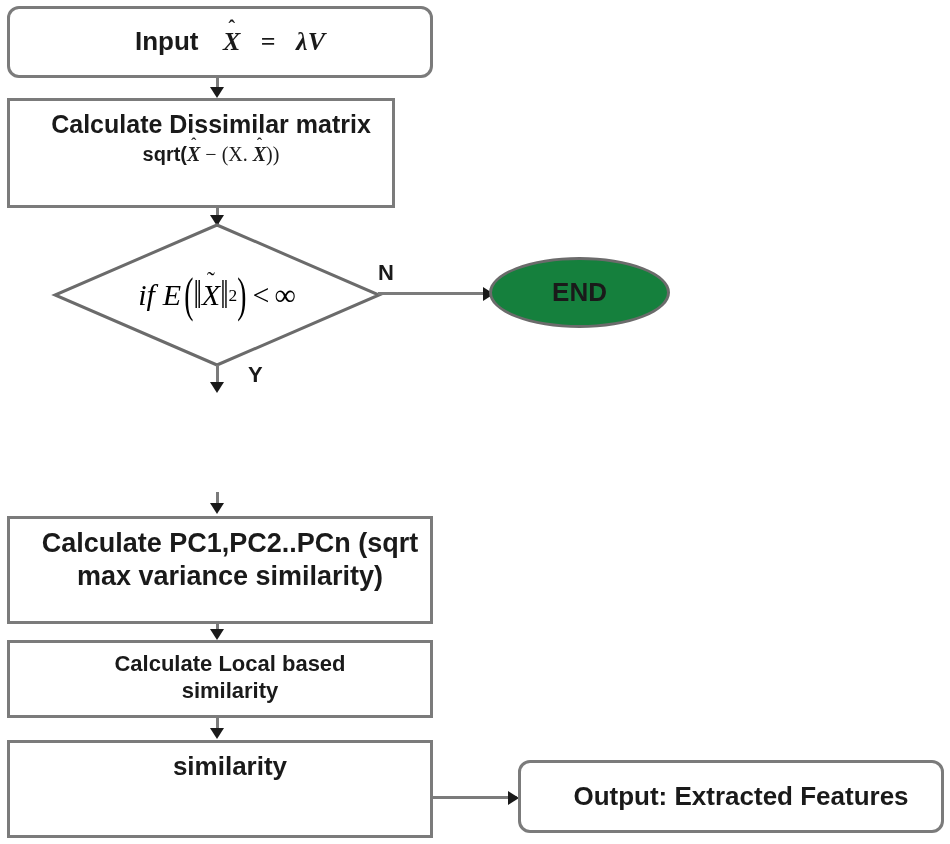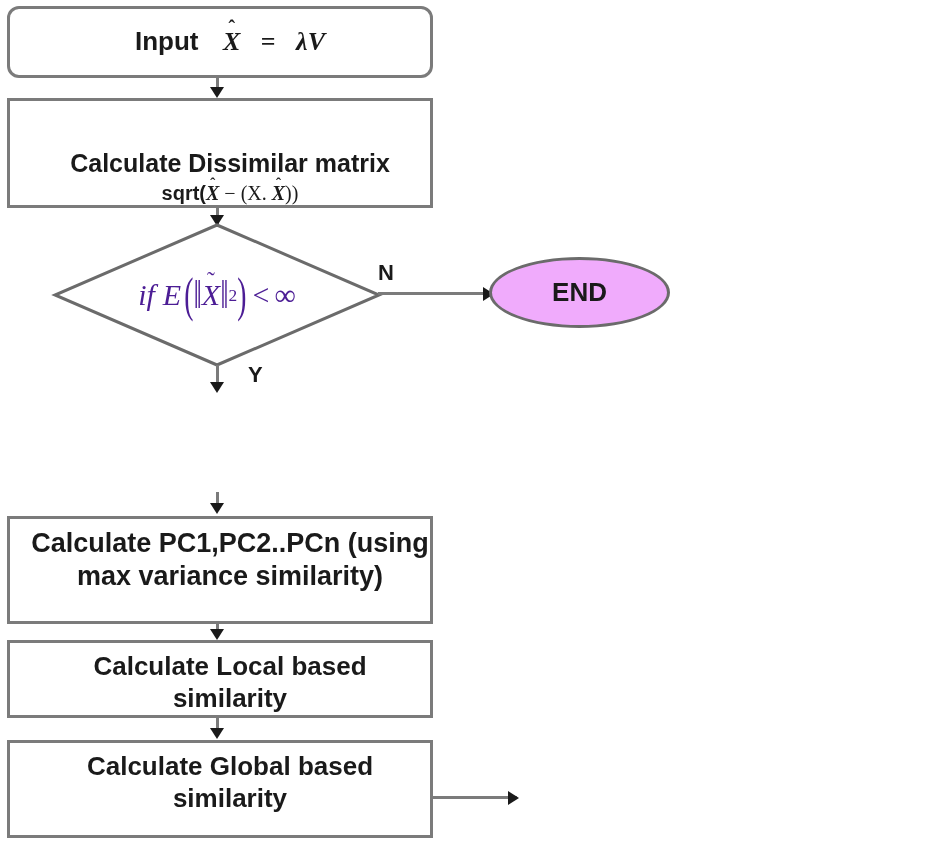--- a/index.html
+++ b/index.html
@@ -55,35 +55,35 @@
   }
   .diamond-label {
     position: absolute;
     left: 0;
     top: 0;
     width: 100%;
     height: 100%;
     display: flex;
     align-items: center;
     justify-content: center;
-    color: #4c1d95;
+    color: #000000;
     font-family: "Liberation Serif", serif;
     font-style: italic;
     font-size: 30px;
     white-space: nowrap;
     text-align: center;
   }
 
   
   .ellipse {
     position: absolute;
     box-sizing: border-box;
     border: 3px solid #6b6b6b;
     border-radius: 50%;
-    background: #f0abfc;
+    background: #15803d;
     display: flex;
     align-items: center;
     justify-content: center;
     color: #1a1a1a;
     font-weight: bold;
   }
 
   
   .vline {
     position: absolute;
@@ -174,21 +174,21 @@
       <span style="display:inline-block;width:6px;"></span>
       <span class="mupr">=</span>
       <span style="display:inline-block;width:6px;"></span>
       <span class="mi">λ<span style="font-style:italic;">V</span></span>
     </div>
   </div>
 
   <div class="vline" style="left:216px; top:78px; height:14px;"></div>
   <div class="arrow-down" style="left:210px; top:87px;"></div>
 
-  <div class="node" style="left:7px; top:98px; width:426px; height:110px; font-size:25px;align-items:flex-end;">
+  <div class="node" style="left:7px; top:98px; width:388px; height:110px; font-size:25px;">
     <div class="inner">
       <div>Calculate Dissimilar matrix</div>
       <div style="margin-top:2px; font-size:20px;">
         <span style="font-family:'Liberation Sans',sans-serif;font-weight:bold;">sqrt(</span><span class="acc mi">X<span class="mark">̂</span></span><span class="mupr" style="font-weight:normal;"> − (</span><span class="mupr" style="font-weight:normal;">X.</span><span style="display:inline-block;width:5px;"></span><span class="acc mi">X<span class="mark">̂</span></span><span class="mupr" style="font-weight:normal;">))</span>
       </div>
     </div>
   </div>
 
   <div class="vline" style="left:216px; top:208px; height:16px;"></div>
   <div class="arrow-down" style="left:210px; top:215px;"></div>
@@ -226,42 +226,44 @@
   <div class="vline" style="left:216px; top:365px; height:22px;"></div>
   <div class="arrow-down" style="left:210px; top:382px;"></div>
   <div class="edge-label" style="left:248px; top:364px;">Y</div>
 
 
   <div class="vline" style="left:216px; top:492px; height:18px;"></div>
   <div class="arrow-down" style="left:210px; top:503px;"></div>
 
   <div class="node" style="left:7px; top:516px; width:426px; height:108px; font-size:27px;">
     <div class="inner">
-      <div>Calculate PC1,PC2..PCn (using</div>
+      <div>Calculate PC1,PC2..PCn (sqrt</div>
       <div>max variance similarity)</div>
     </div>
   </div>
 
   <div class="vline" style="left:216px; top:624px; height:12px;"></div>
   <div class="arrow-down" style="left:210px; top:629px;"></div>
 
-  <div class="node" style="left:7px; top:640px; width:426px; height:78px; font-size:26px;">
+  <div class="node" style="left:7px; top:640px; width:426px; height:78px; font-size:22px;">
     <div class="inner">
       <div>Calculate Local based</div>
       <div>similarity</div>
     </div>
   </div>
 
   <div class="vline" style="left:216px; top:718px; height:18px;"></div>
   <div class="arrow-down" style="left:210px; top:728px;"></div>
 
   <div class="node" style="left:7px; top:740px; width:426px; height:98px; font-size:26px;">
     <div class="inner">
-      <div>Calculate Global based</div>
       <div>similarity</div>
     </div>
   </div>
 
   <div class="hline" style="left:433px; top:796px; width:84px;"></div>
   <div class="arrow-right" style="left:508px; top:791px;"></div>
 
+  <div class="node rounded center-v" style="left:518px; top:760px; width:426px; height:73px; font-size:26px;">
+    <div class="inner">Output: Extracted Features</div>
+  </div>
 
 </div>
 
 </body></html>

